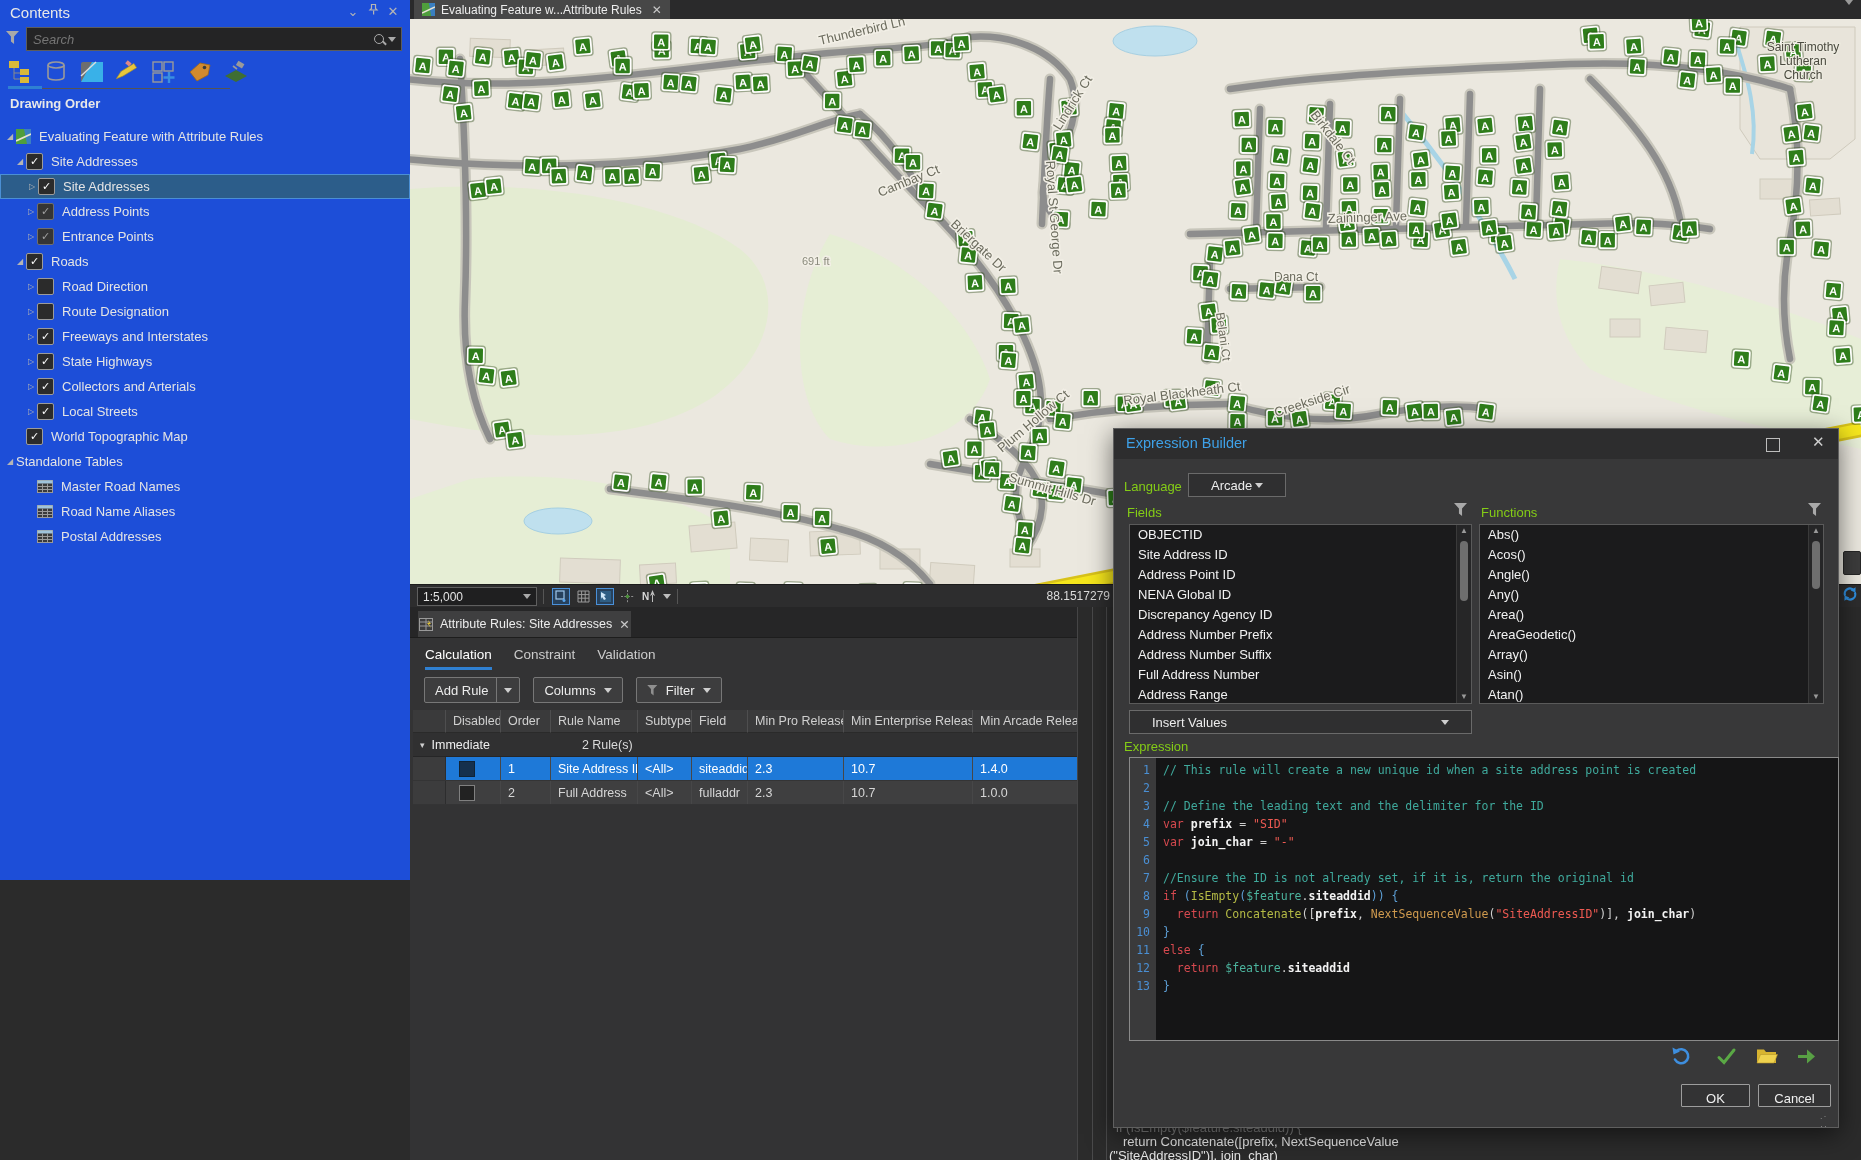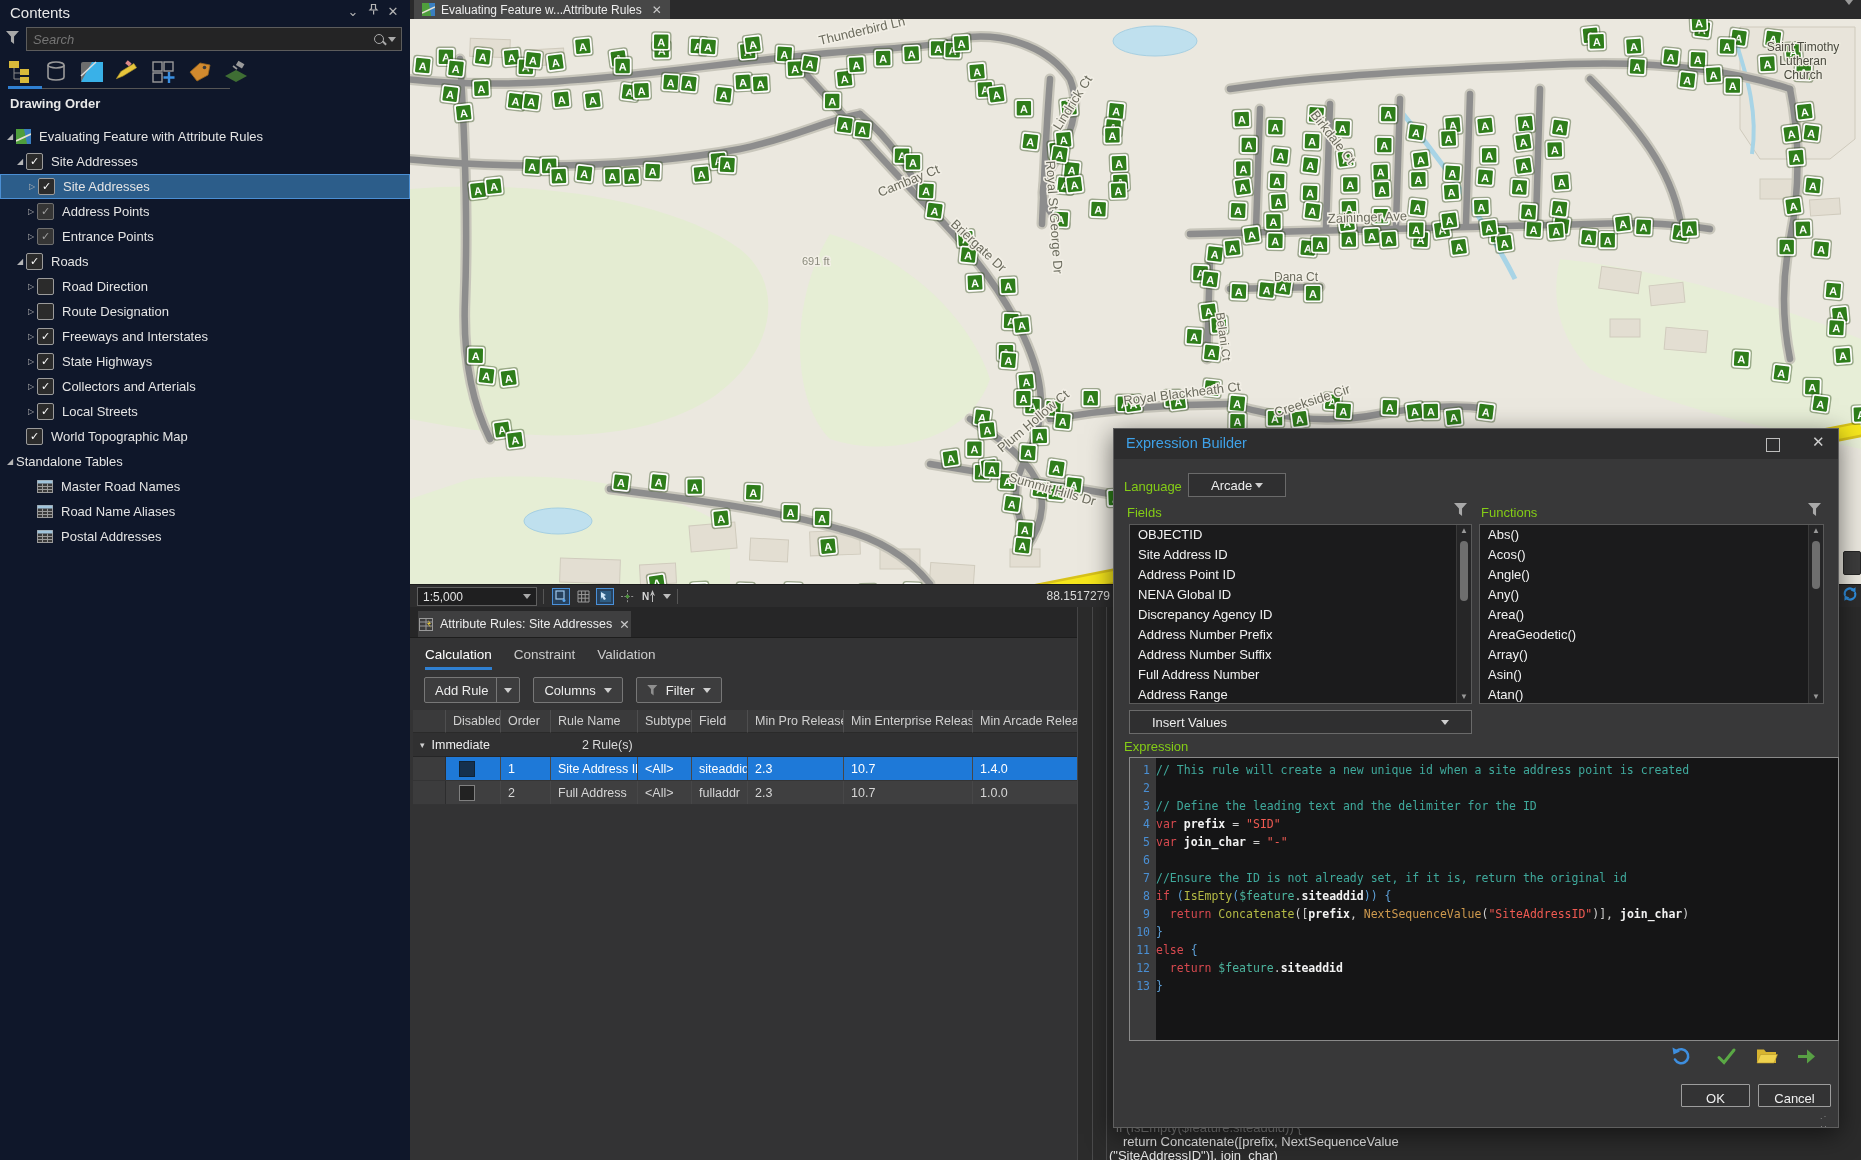--- a/index.html
+++ b/index.html
@@ -1,21 +1,21 @@
 <!DOCTYPE html>
 <html><head>
 <meta charset="utf-8">
 <style>
   html,body{margin:0;padding:0;background:#1e1e1e;}
   #app{position:relative;width:1861px;height:1160px;overflow:hidden;background:#2b2b2b;
        font-family:"Liberation Sans",sans-serif;-webkit-font-smoothing:antialiased;}
   .abs{position:absolute;}
 
   
-  #contents{left:0;top:0;width:410px;height:1160px;background:#0f172a;border-right:1px solid #1a1a1a;}
+  #contents{left:0;top:0;width:410px;height:880px;background:#1d4ed8;border-right:1px solid #1a1a1a;}
   .panel-title{left:10px;top:4px;font-size:15px;color:#e8e8e8;}
   .hdr-ico{top:4px;color:#b5b5b5;font-size:13px;width:18px;text-align:center;cursor:default;}
   #search-box{left:26px;top:27px;width:374px;height:22px;background:#242425;border:1px solid #5c5c5c;display:flex;align-items:center;}
   #search-box input{flex:1;background:transparent;border:none;outline:none;color:#b9b9b9;font-style:italic;
        font-size:13px;padding:0 6px;font-family:"Liberation Sans",sans-serif;}
   .mag{width:8px;height:8px;border:1.5px solid #a9a9a9;border-radius:50%;position:relative;margin-right:4px;}
   .mag::after{content:"";position:absolute;left:7px;top:7px;width:5px;height:1.5px;background:#a9a9a9;transform:rotate(45deg);}
   .chev{width:0;height:0;border-left:4px solid transparent;border-right:4px solid transparent;border-top:5px solid #a9a9a9;}
   .funnel{width:13px;height:13px;background:#a9a9a9;clip-path:polygon(0 0,100% 0,62% 42%,62% 100%,38% 80%,38% 42%);}
   #tabstrip-ico{left:6px;top:58px;display:flex;gap:9px;align-items:center;height:28px;}
@@ -91,21 +91,21 @@
          align-items:center;justify-content:space-between;padding:0 22px;box-sizing:border-box;}
   .listbox{background:#1b1b1c;border:1px solid #5a5a5a;box-sizing:border-box;}
   .list-item{height:20px;line-height:20px;padding-left:8px;color:#f2f2f2;font-size:13px;white-space:nowrap;}
   .vscroll{position:absolute;right:0;top:0;bottom:0;width:14px;background:#262627;border-left:1px solid #3a3a3a;}
   .vs-arrow{position:absolute;left:0;width:14px;height:12px;color:#999;font-size:8px;text-align:center;line-height:12px;}
   .vs-thumb{position:absolute;left:3px;width:8px;background:#6e6e6e;border-radius:4px;}
   #editor{background:#151516;border:1px solid #8a8a8a;overflow:hidden;box-sizing:border-box;}
   #gutter-bg{position:absolute;left:0;top:0;bottom:0;width:26px;background:#3a3a3b;}
   .code-line{display:flex;height:18px;position:relative;}
   .ln{width:20px;text-align:right;padding-right:6px;color:#4a8fd4;font:11.5px "DejaVu Sans Mono",monospace;line-height:18px;flex:none;}
-  .ct{white-space:pre;font:11.5px "DejaVu Sans Mono",monospace;line-height:18px;padding-left:0;}
+  .ct{white-space:pre;font:11.5px "DejaVu Sans Mono",monospace;line-height:18px;padding-left:7px;}
   .cm{color:#3fa99c}.kw{color:#d6494f}.str{color:#ee5a52}.idt{color:#f2f2f2;font-weight:bold}
   .fn{color:#b4ba45}.fo{color:#cf9a4e}.ft{color:#4cb49e}.pl{color:#cfcfcf}.pb{color:#5d9fd6}
   .dlg-btn{position:absolute;height:21px;background:#333334;border:1px solid #9d9d9d;color:#f0f0f0;
            font-size:13px;display:flex;align-items:flex-end;justify-content:center;border-radius:1px;}
   .grip{position:absolute;color:#8a8a8a;font-size:9px;letter-spacing:1px;}
 </style>
 </head>
 <body>
 
 <div id="app">

